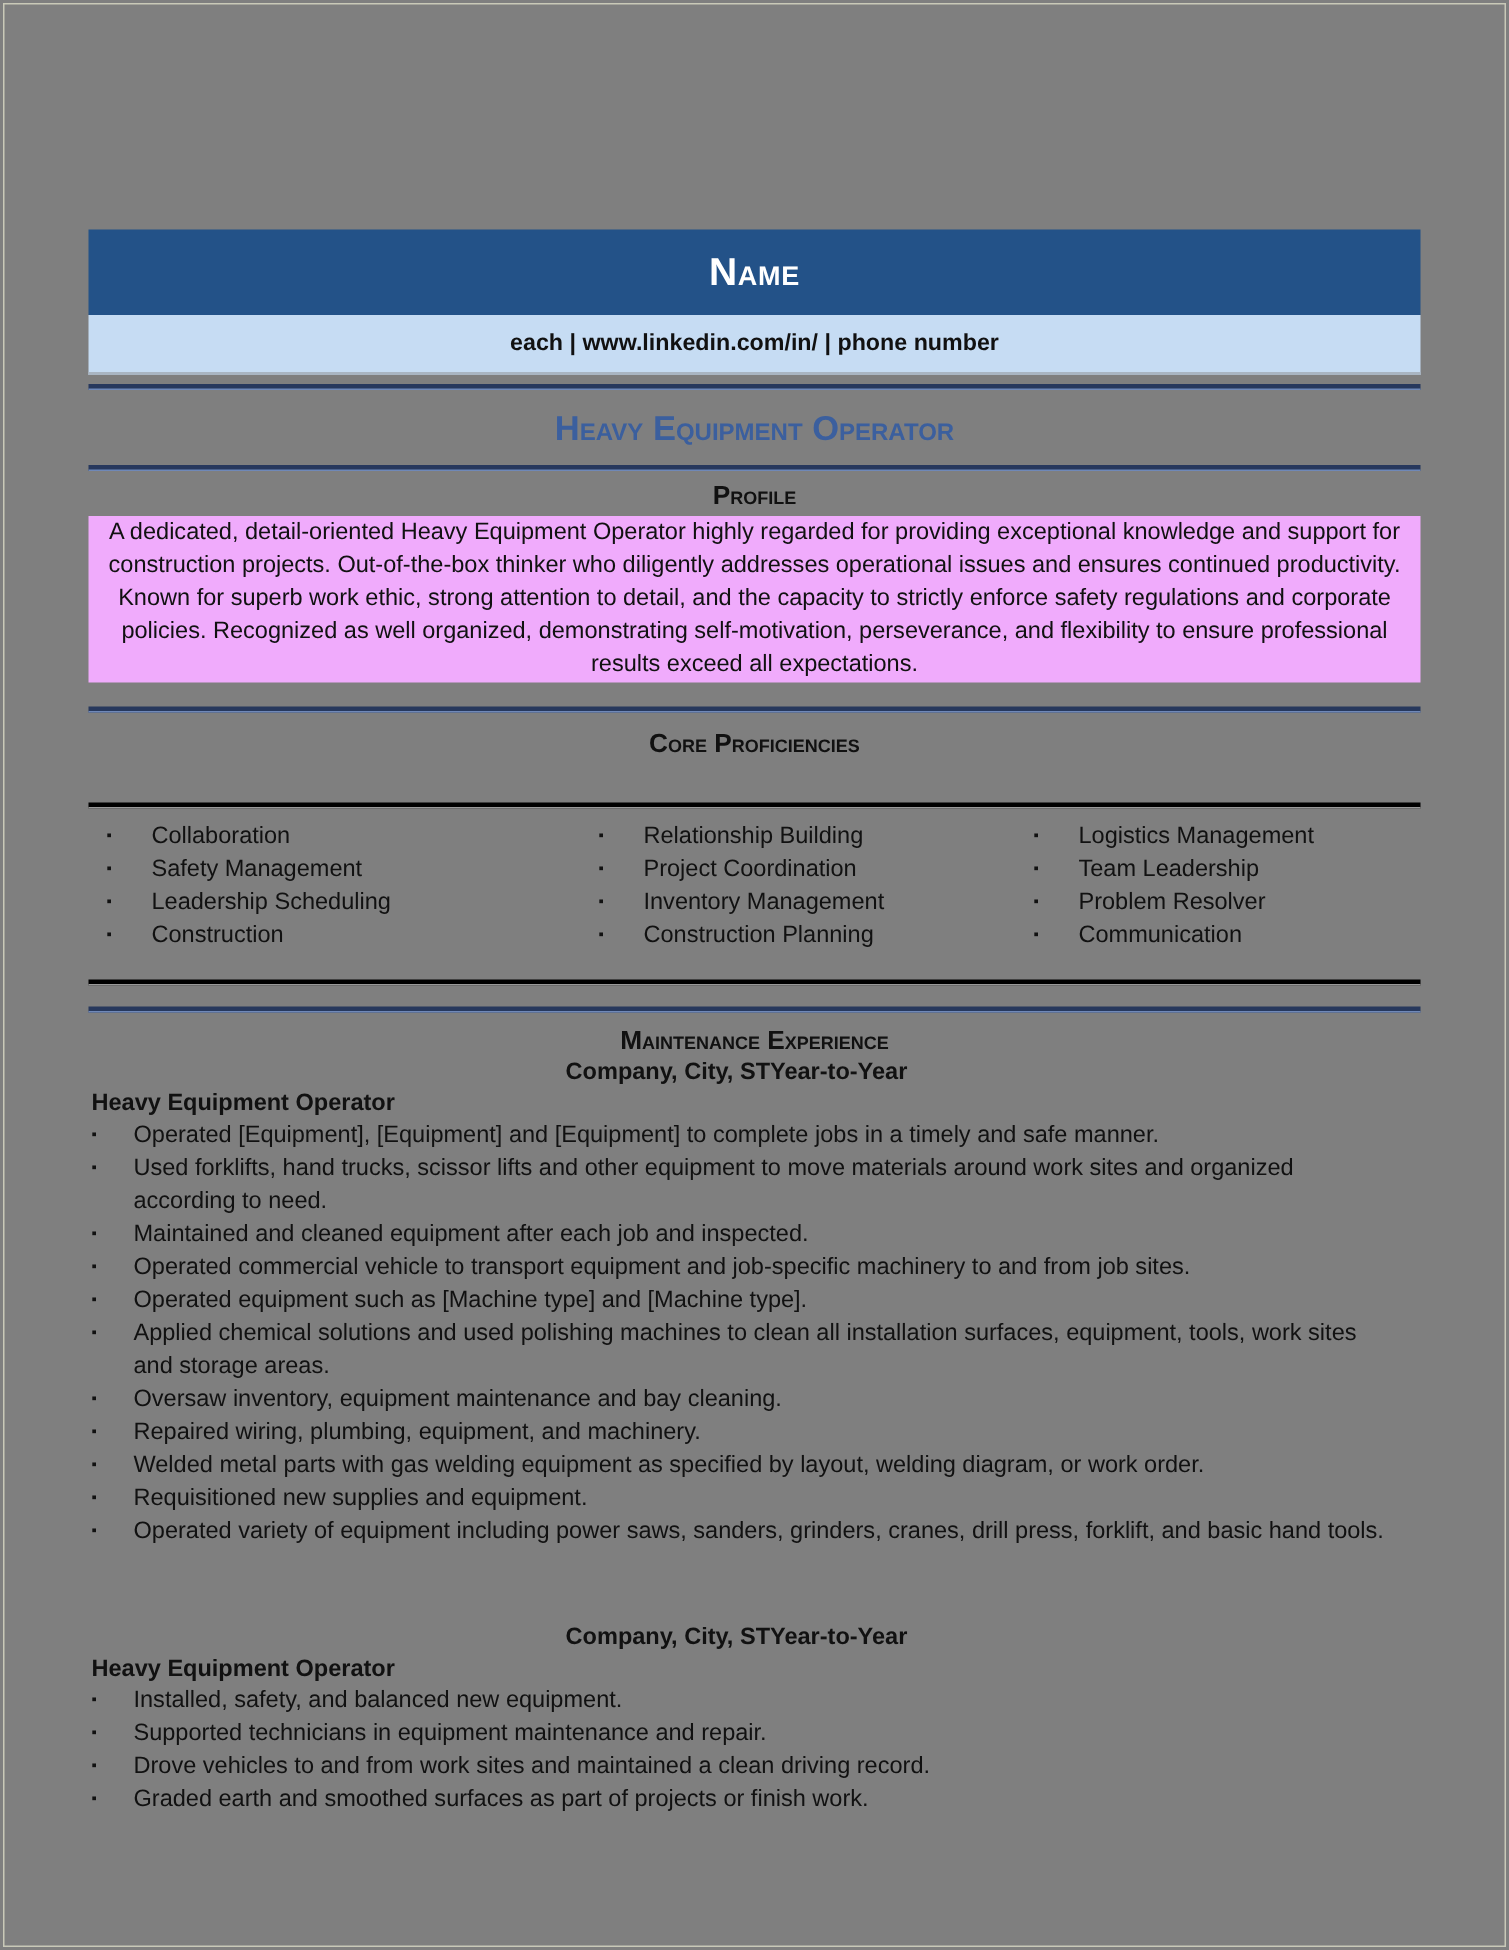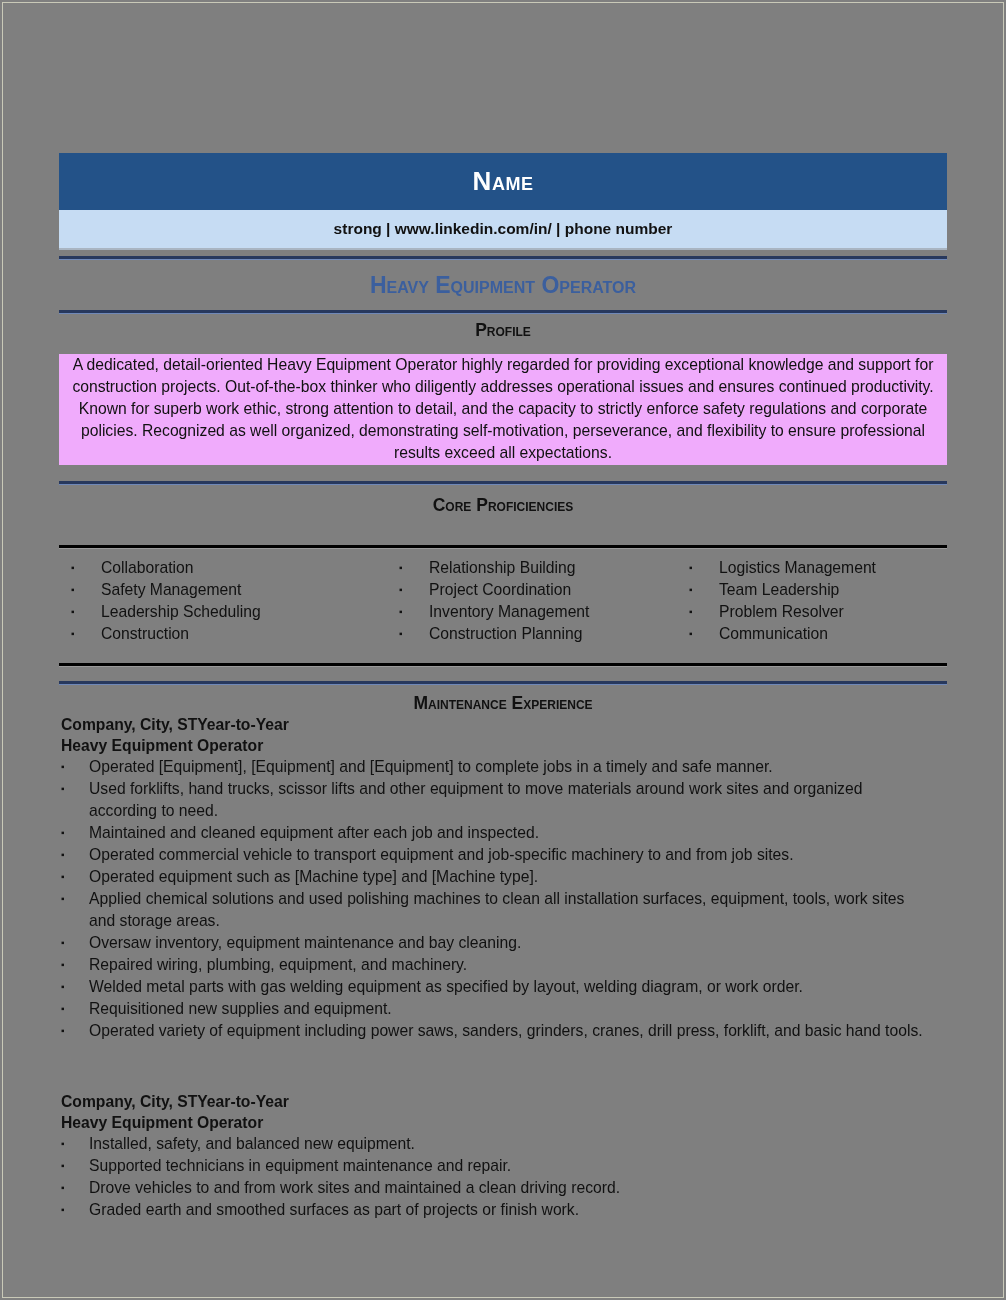--- a/index.html
+++ b/index.html
@@ -54,21 +54,21 @@
       font-variant: small-caps;
       height: 50px; line-height: 50px;
     }
     .section-title {
       text-align: center;
       font-weight: bold;
       font-size: 17.5px;
       font-variant: small-caps;
       color: #111;
     }
-    .profile-title { height: 40px; line-height: 32px; }
+    .profile-title { height: 30px; line-height: 32px; }
     .profile-box {
       background: #f0abfc;
       text-align: center;
       font-size: 15.7px;
       line-height: 22px;
       padding: 0 6px 1px 6px;
       color: #111;
     }
     .core-title { height: 60px; line-height: 40px; }
     .skills {
@@ -84,21 +84,21 @@
     .skills li, .bullets li { display: flex; }
     .bullet {
       width: 30px; flex: none;
       font-size: 10px; line-height: 22px;
       padding-left: 2px;
       box-sizing: border-box;
     }
     .skills .bullet { width: 30px; padding-left: 0; }
     .exp-title { height: 30px; line-height: 36px; }
     .job-head {
-      display: flex; justify-content: flex-start;
+      display: flex; justify-content: center;
       font-weight: bold; font-size: 15.7px; line-height: 20px;
       padding-right: 26px;
       margin-left: 2px;
     }
     .job-role {
       font-weight: bold; font-size: 15.7px; line-height: 21px;
       margin-left: 2px;
     }
     .bullets {
       list-style: none; margin: 0; padding: 0;
@@ -111,21 +111,21 @@
 <body>
 
 <div class="frame"></div>
 
 <div class="page">
 
   <div class="name-bar">
     <span>Name</span>
   </div>
   <div class="contact-bar">
-    <span>strong | www.linkedin.com/in/ | phone number</span>
+    <span>each | www.linkedin.com/in/ | phone number</span>
   </div>
 
   <div style="height:6px"></div>
   <div class="rule-blue"></div>
   <div class="job-title">Heavy Equipment Operator</div>
   <div class="rule-blue"></div>
 
   <div class="section-title profile-title">Profile</div>
   <div class="profile-box">A dedicated, detail-oriented Heavy Equipment Operator highly regarded for providing exceptional knowledge and support for construction projects. Out-of-the-box thinker who diligently addresses operational issues and ensures continued productivity. Known for superb work ethic, strong attention to detail, and the capacity to strictly enforce safety regulations and corporate policies. Recognized as well organized, demonstrating self-motivation, perseverance, and flexibility to ensure professional results exceed all expectations.</div>
 

